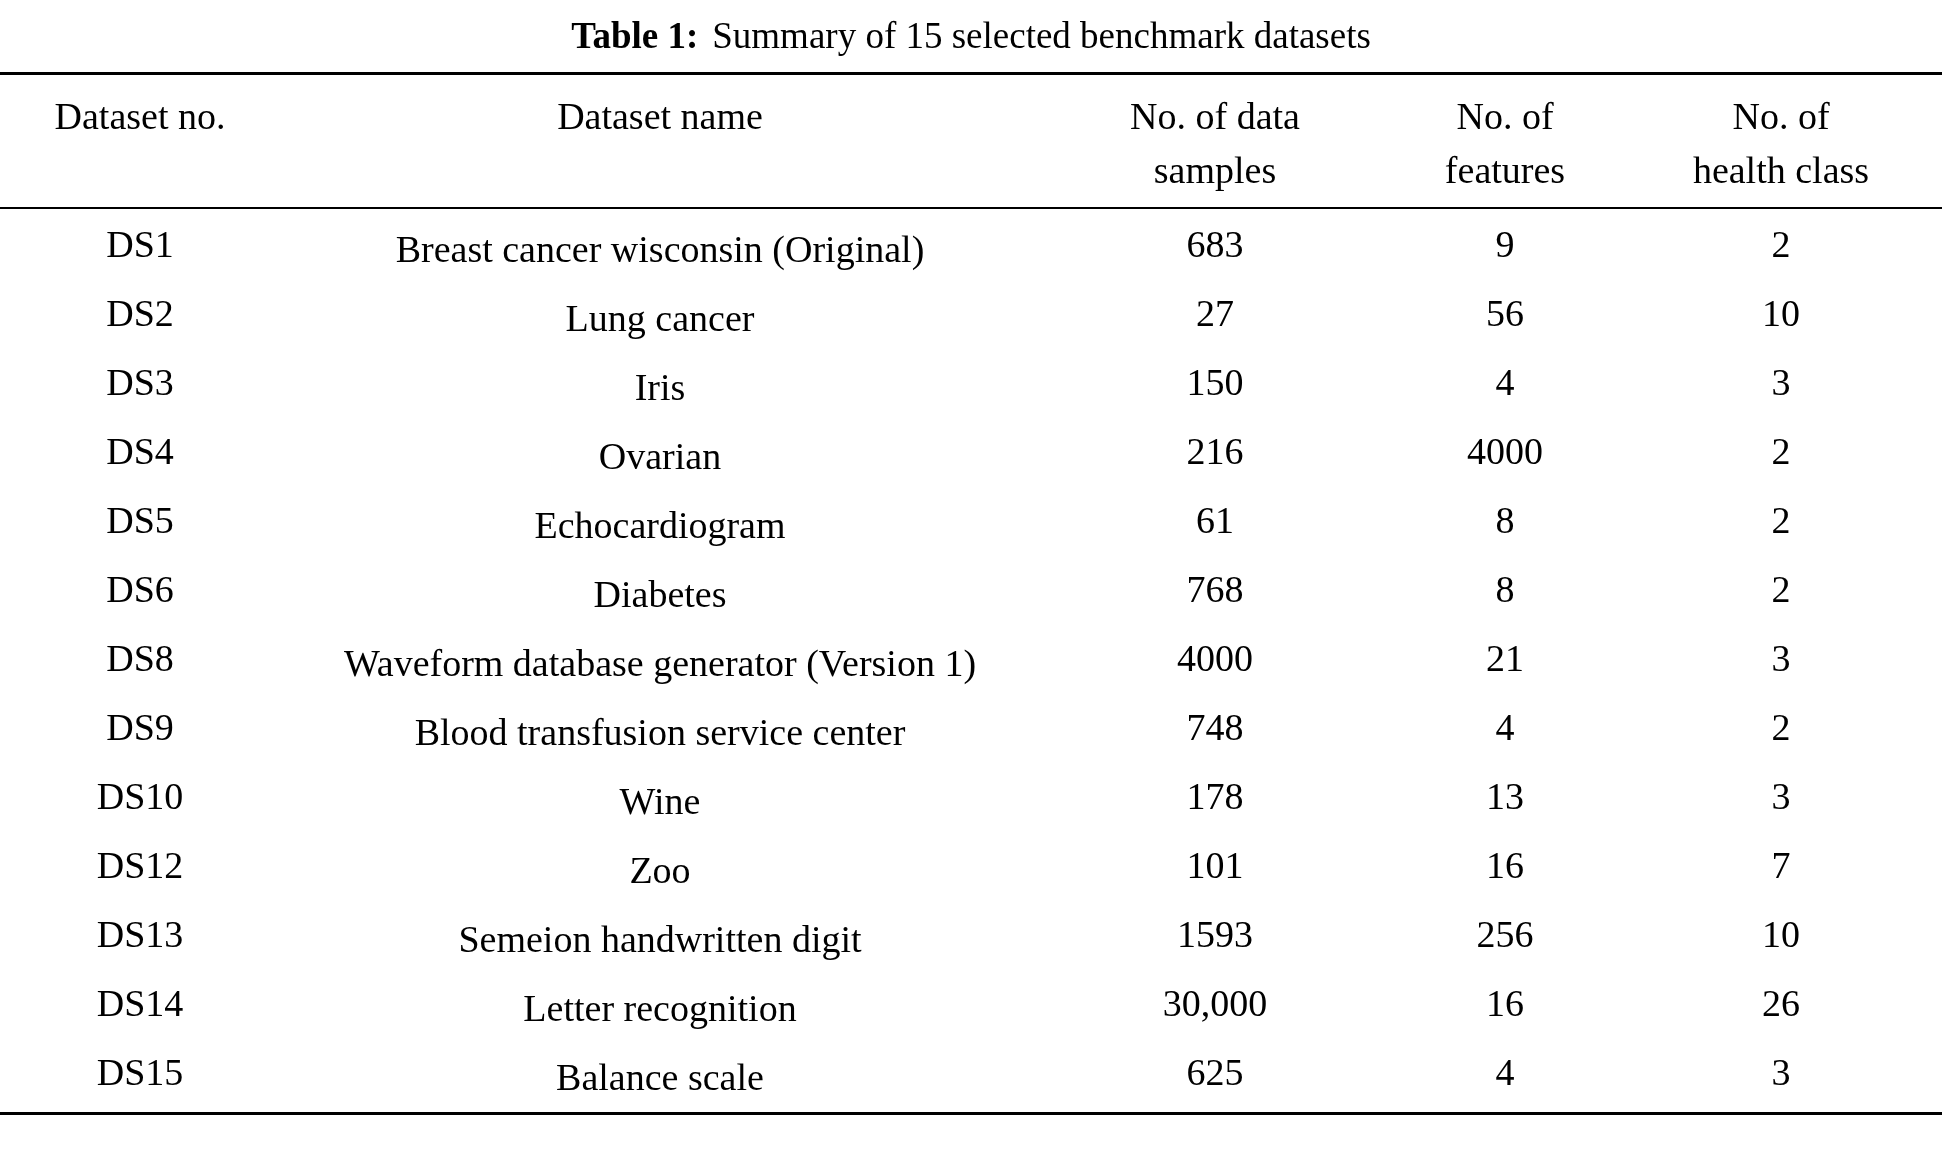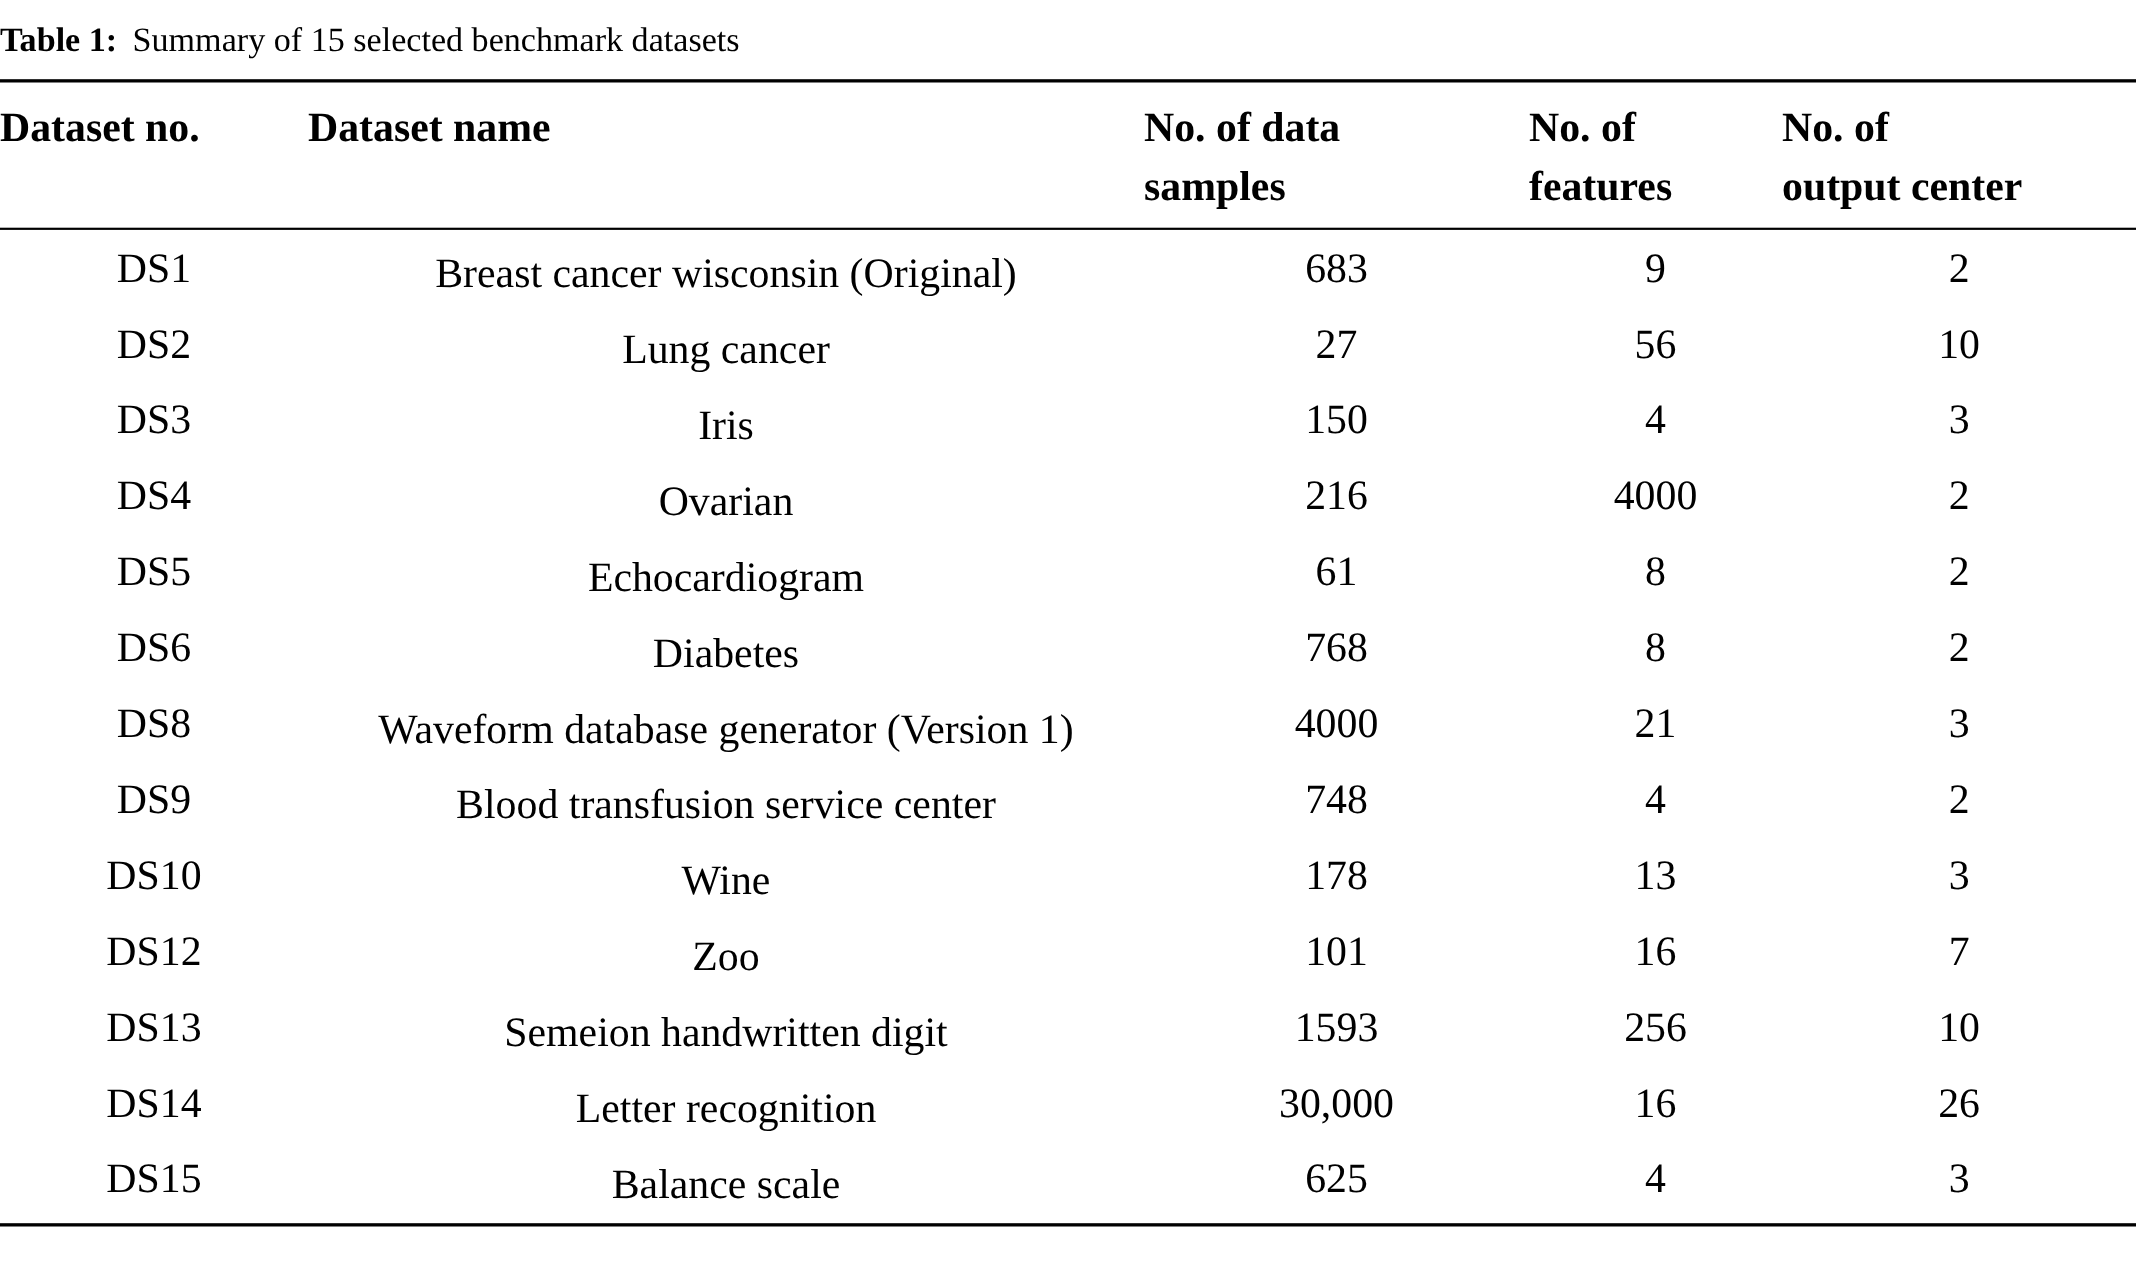--- a/index.html
+++ b/index.html
@@ -8,43 +8,44 @@
     width: 1942px;
     height: 1155px;
     background: #ffffff;
     color: #000000;
     font-family: "Liberation Serif", "DejaVu Serif", serif;
     overflow: hidden;
   }
   .caption {
     height: 72px;
     padding-top: 16px;
-    font-size: 31px;
+    text-align: center;
+    font-size: 37px;
     line-height: 40px;
   }
   .caption .cap-label { font-weight: 700; }
   .caption .cap-text { margin-left: 14px; }
 
   table.bench {
     width: 1942px;
     table-layout: fixed;
     border-collapse: collapse;
     border-top: 3px solid #000;
     border-bottom: 3px solid #000;
   }
   col.c-no      { width: 280px; }
   col.c-name    { width: 760px; }
   col.c-samples { width: 350px; }
   col.c-feat    { width: 230px; }
   col.c-out     { width: 322px; }
 
   thead th {
-    font-weight: 700;
+    font-weight: 400;
     font-size: 38px;
-    text-align: left;
+    text-align: center;
     vertical-align: top;
     padding: 14px 0 10px 0;
     border-bottom: 2px solid #000;
   }
   thead th .hline { line-height: 54px; min-height: 0; }
 
   tbody td {
     font-size: 38px;
     text-align: center;
     vertical-align: top;
@@ -85,21 +86,21 @@
       <th>
         <div class="hline">No. of data</div>
         <div class="hline">samples</div>
       </th>
       <th>
         <div class="hline">No. of</div>
         <div class="hline">features</div>
       </th>
       <th>
         <div class="hline">No. of</div>
-        <div class="hline">output center</div>
+        <div class="hline">health class</div>
       </th>
     </tr>
   </thead>
   <tbody>
       <tr>
         <td>DS1</td>
         <td>
           <div class="name-inner">Breast cancer wisconsin (Original)</div>
         </td>
         <td>683</td>

